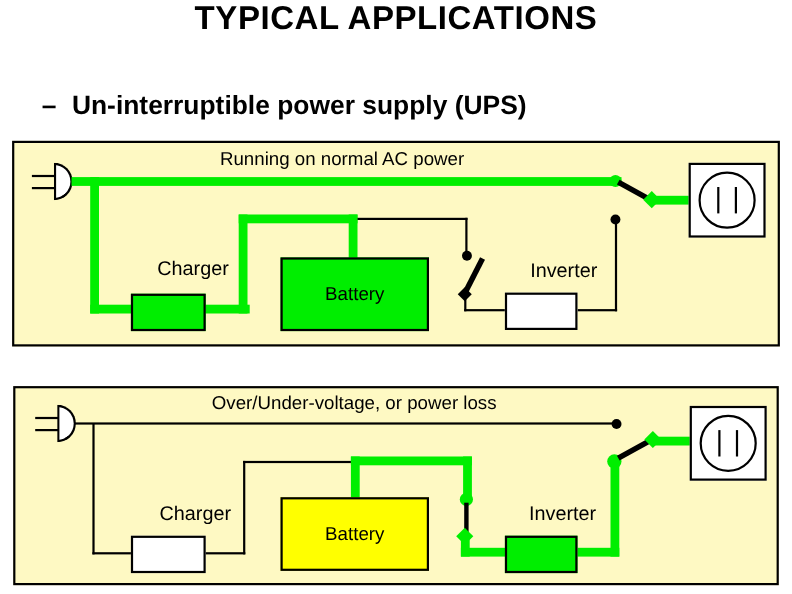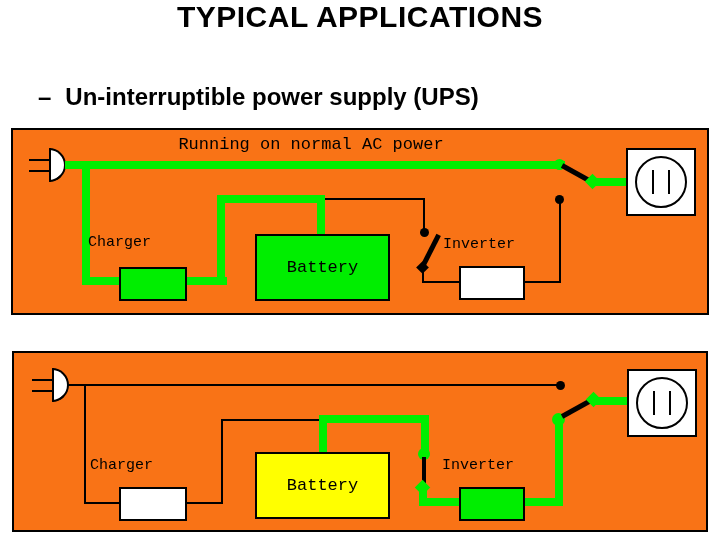--- a/index.html
+++ b/index.html
@@ -11,39 +11,38 @@
   .slide-title {
     position:absolute; left:0; top:8; width:720px; text-align:center;
     font-size:30px; font-weight:700; letter-spacing:0.5px;
   }
   .bullet-line {
     position:absolute; left:38px; top:83px; font-size:24px; font-weight:700;
   }
   .bullet-line .dash { margin-right:14px; }
 
   .diagram {
-    position:absolute; background:#f97316; border:2px solid var(--black);
+    position:absolute; background:#fef9c3; border:2px solid var(--black);
     box-sizing:border-box;
-    font-family:Liberation Mono, monospace;
   }
   .d1 { left:11px; top:128px; width:698px; height:187px; }
   .d2 { left:12px; top:351px; width:696px; height:181px; }
 
   .diag-title { position:absolute; font-size:17px; text-align:center; white-space:nowrap; }
   .wg { position:absolute; background:var(--green); }      
   .wk { position:absolute; background:var(--black); }      
   .box {
     position:absolute; border:2px solid var(--black); box-sizing:border-box;
     display:flex; align-items:center; justify-content:center; font-size:17px;
   }
   .fill-green { background:var(--green); }
   .fill-yellow { background:var(--yellow); }
   .fill-white { background:var(--white); }
 
-  .lbl { position:absolute; font-size:15px; text-align:left; white-space:nowrap; }
+  .lbl { position:absolute; font-size:18px; text-align:right; white-space:nowrap; }
 
   .dot-k { position:absolute; background:var(--black); border-radius:50%; }
   .dot-g { position:absolute; background:var(--green); border-radius:50%; }
   .dia-k { position:absolute; background:var(--black); transform:rotate(45deg); }
   .dia-g { position:absolute; background:var(--green); transform:rotate(45deg); }
   .bar   { position:absolute; background:var(--black); }
 
   
   .plug-prong { position:absolute; height:2px; background:var(--black); }
   .plug-body {
@@ -137,20 +136,21 @@
   
   <div class="outlet" style="left:613px; top:18px;">
     <div class="outlet-face">
       <span class="outlet-slot"></span>
       <span class="outlet-slot"></span>
     </div>
   </div>
 </div>
 
 <div class="diagram d2">
+  <div class="diag-title" style="left:128px; top:4px; width:360px;">Over/Under-voltage, or power loss</div>
 
   
   <span>
     <span class="plug-prong" style="left:18px; top:26px; width:22px;"></span>
     <span class="plug-prong" style="left:18px; top:37px; width:22px;"></span>
     <span class="plug-body" style="left:38px; top:15px;"></span>
   </span>
 
   
   <span class="wk" style="left:54px; top:31px; width:492px; height:2px;"></span>

